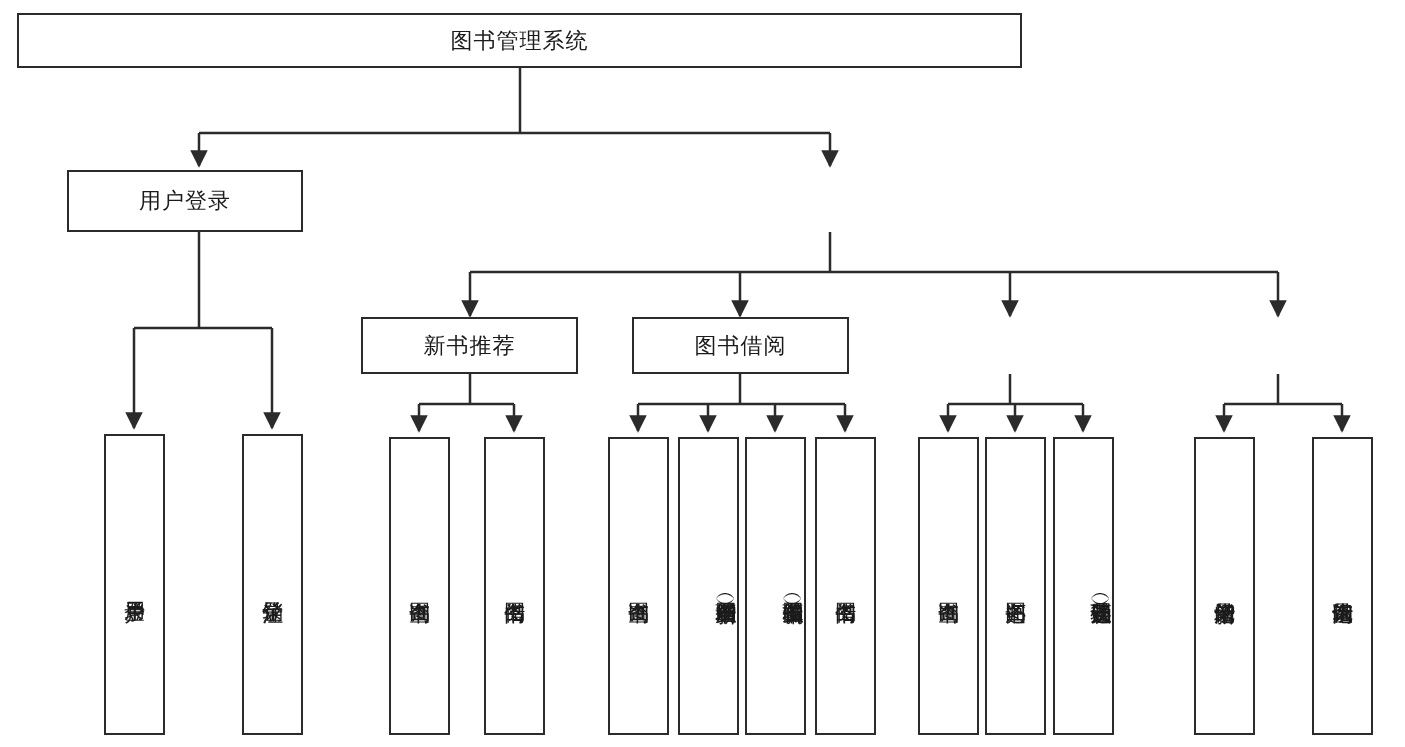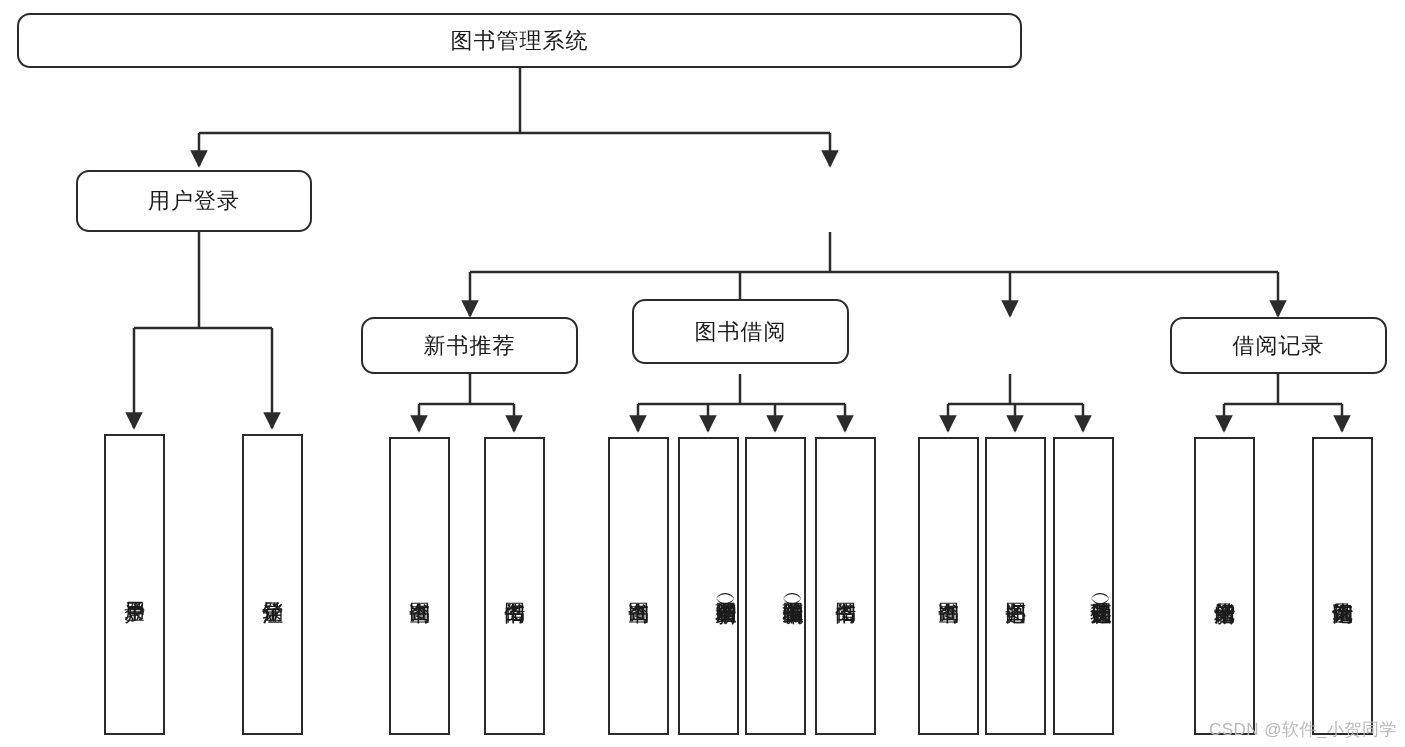--- a/index.html
+++ b/index.html
@@ -31,21 +31,20 @@
     border: 2px solid #2b2b2b;
     background: #ffffff;
     display: flex;
     align-items: center;
     justify-content: center;
     color: #1b1b1b;
   }
   .node.horiz {
     font-size: 22px;
     letter-spacing: 1px;
-    border-radius: 13px;
   }
   .node.vert {
     writing-mode: vertical-rl;
     text-orientation: upright;
     font-size: 21px;
     line-height: 1.08;
     padding: 4px 0;
     white-space: normal;
     align-items: center;
     justify-content: center;
@@ -119,32 +118,29 @@
       <path d="M 1224 404 L 1342 404"></path>
       <path d="M 1224 404 L 1224 431" marker-end="url(#arrow)"></path>
       <path d="M 1342 404 L 1342 431" marker-end="url(#arrow)"></path>
     </g>
   </svg>
 
   <div class="node horiz" style="left:17px; top:13px; width:1005px; height:55px;">
     <span class="label">图书管理系统</span>
   </div>
 
-  <div class="node horiz" style="left:76px; top:170px; width:236px; height:62px;">
+  <div class="node horiz" style="left:67px; top:170px; width:236px; height:62px;">
     <span class="label">用户登录</span>
   </div>
 
   <div class="node horiz" style="left:361px; top:317px; width:217px; height:57px;">
     <span class="label">新书推荐</span>
   </div>
-  <div class="node horiz" style="left:632px; top:299px; width:217px; height:65px;font-family:Liberation Mono, monospace;">
+  <div class="node horiz" style="left:632px; top:317px; width:217px; height:57px;font-family:Liberation Mono, monospace;">
     <span class="label">图书借阅</span>
-  </div>
-  <div class="node horiz" style="left:1170px; top:317px; width:217px; height:57px;">
-    <span class="label">借阅记录</span>
   </div>
 
   <div class="node vert" style="left:104px; top:434px; width:61px; height:301px;">
     <span class="label">用户登录</span>
   </div>
   <div class="node vert" style="left:242px; top:434px; width:61px; height:301px;">
     <span class="label">注销登录</span>
   </div>
 
   <div class="node vert" style="left:389px; top:437px; width:61px; height:298px;">
@@ -177,15 +173,14 @@
     <span class="label">确认归还（管理员）</span>
   </div>
 
   <div class="node vert" style="left:1194px; top:437px; width:61px; height:298px;">
     <span class="label">新增借阅记录</span>
   </div>
   <div class="node vert" style="left:1312px; top:437px; width:61px; height:298px;">
     <span class="label">查询借阅记录</span>
   </div>
 
-  <div class="watermark">CSDN @软件_小贺同学</div>
 
 </div>
 
 </body></html>

